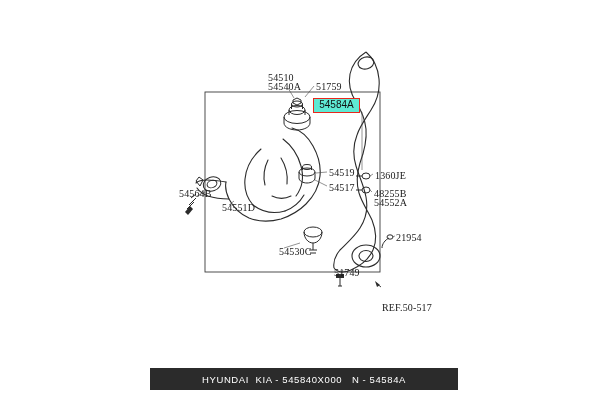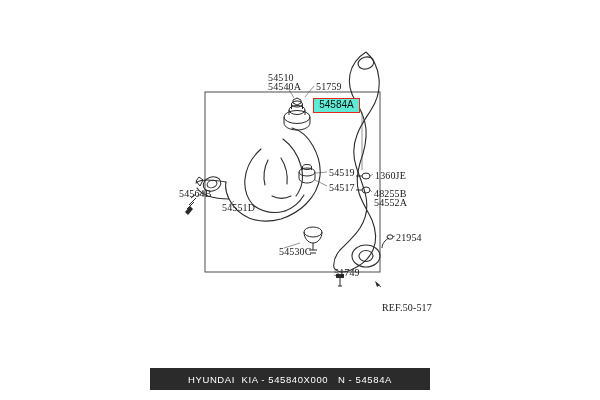--- a/index.html
+++ b/index.html
@@ -31,21 +31,21 @@
     color:#111;
     font-size:10px;
     line-height:11px;
     text-align:center;
     padding:0 2px;
     white-space:pre;
   }
   #footer-bar{
     position:absolute;
     left:150px;top:368px;
-    width:280px;height:22px;
+    width:308px;height:22px;
     background:#2b2b2b;
     color:#ffffff;
     display:flex;
     align-items:center;
     justify-content:center;
     font-size:9.5px;
     letter-spacing:.6px;
   }
   #footer-bar span{white-space:pre;}
 </style>

